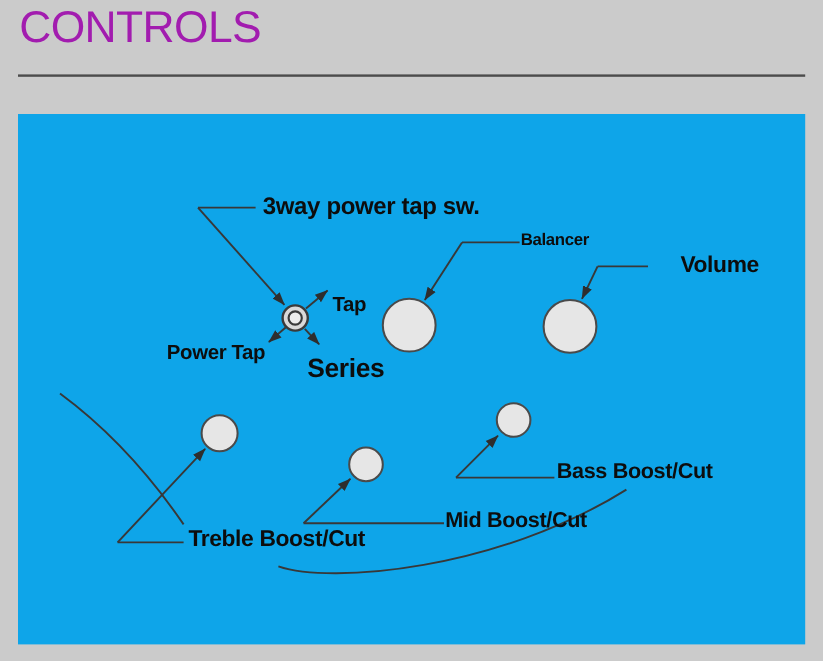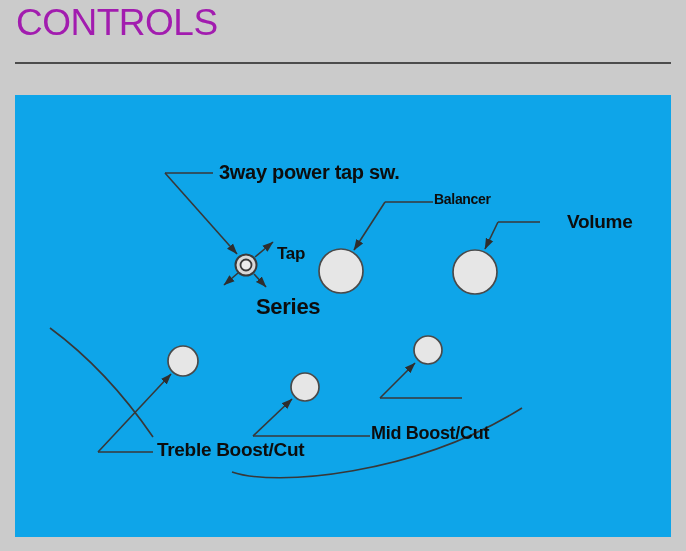--- a/index.html
+++ b/index.html
@@ -83,18 +83,20 @@
 
     <circle cx="326" cy="176" r="22" fill="#e6e6e6" stroke="#4a4a4a" stroke-width="1.7"></circle>
     <circle cx="460" cy="177" r="22" fill="#e6e6e6" stroke="#4a4a4a" stroke-width="1.7"></circle>
     <circle cx="168" cy="266" r="15" fill="#e6e6e6" stroke="#4a4a4a" stroke-width="1.7"></circle>
     <circle cx="290" cy="292" r="14" fill="#e6e6e6" stroke="#4a4a4a" stroke-width="1.7"></circle>
     <circle cx="413" cy="255" r="14" fill="#e6e6e6" stroke="#4a4a4a" stroke-width="1.7"></circle>
   </svg>
 
   <div class="lbl lbl-3way">3way power tap sw.</div>
   <div class="lbl lbl-tap">Tap</div>
+  <div class="lbl lbl-powertap">Power Tap</div>
   <div class="lbl lbl-series">Series</div>
   <div class="lbl lbl-balancer">Balancer</div>
   <div class="lbl lbl-volume">Volume</div>
   <div class="lbl lbl-mid">Mid Boost/Cut</div>
   <div class="lbl lbl-treble">Treble Boost/Cut</div>
+  <div class="lbl lbl-bass">Bass Boost/Cut</div>
 </div>
 
 </body></html>

